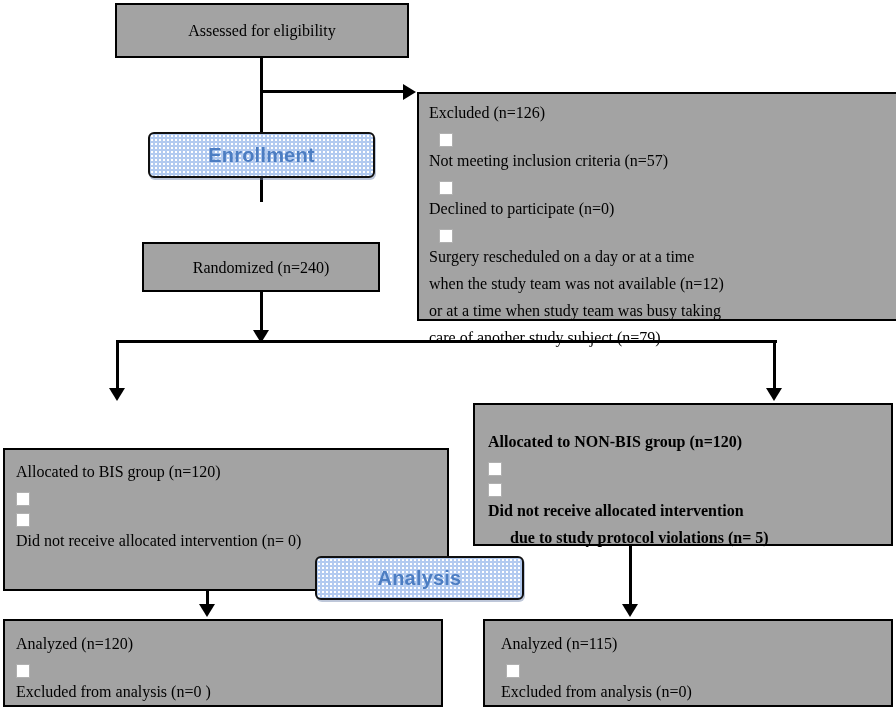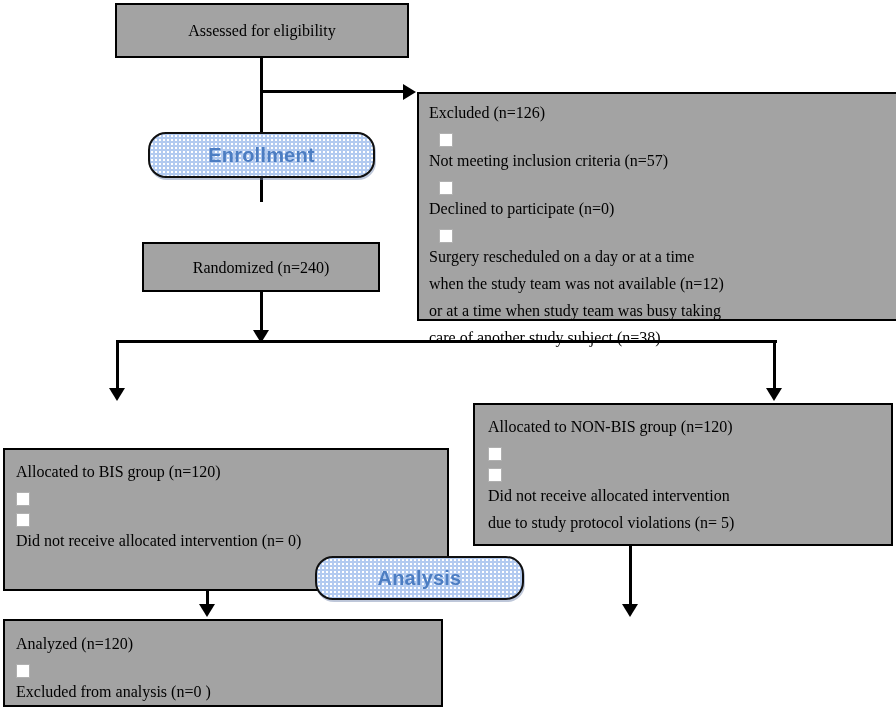--- a/index.html
+++ b/index.html
@@ -8,21 +8,21 @@
     font-family:"Liberation Serif","DejaVu Serif",serif;color:#000;overflow:hidden;
   }
   
   .box{
     position:absolute;background:#a3a3a3;border:2px solid #000;box-sizing:border-box;
     font-size:16px;line-height:27px;z-index:3;
   }
   .box.center{display:flex;align-items:center;justify-content:center;}
   
   .pill{
-    position:absolute;box-sizing:border-box;border:2px solid #101010;border-radius:18px;
+    position:absolute;box-sizing:border-box;border:2px solid #101010;border-radius:6px;
     background-color:#b2caf0;
     background-image:radial-gradient(#ffffff 1px, rgba(255,255,255,0) 1px);
     background-size:4px 4px;
     box-shadow:1px 2px 0 rgba(110,130,170,0.45);
     display:flex;align-items:center;justify-content:center;
     font-family:"Liberation Sans","DejaVu Sans",sans-serif;font-weight:bold;
     font-size:20px;color:#4c7dc2;z-index:4;letter-spacing:.2px;
   }
   
   .vline,.hline{position:absolute;background:#000;z-index:1;}
@@ -38,21 +38,21 @@
     border-top:8px solid transparent;border-bottom:8px solid transparent;
     border-left:13px solid #000;
   }
   
   .brow{display:flex;align-items:flex-start;flex-direction:column;}
   .bullet{
     flex:0 0 auto;width:12px;height:12px;border:1px solid #b0b0b0;
     margin:7px 13px 0 0;background:#fff;
   }
   .excluded .bullet{margin-left:10px;margin-right:17px;}
-  .indent2{}
+  .indent2{margin-left:22px;}
   .nb-bullet-indent .bullet{margin-left:5px;margin-right:13px;}
 </style>
 </head>
 <body>
 
 <div id="canvas">
 
   <div class="vline" style="left:260px;top:56px;height:146px;"></div>
   <div class="hline" style="left:261px;top:90px;width:143px;"></div>
   <div class="arrow-right" style="left:403px;top:84px;"></div>
@@ -101,37 +101,37 @@
     <div class="brow">
       <span class="bullet"></span>
       <div>Declined to participate (n=0)</div>
     </div>
     <div class="brow">
       <span class="bullet"></span>
       <div>
         <div>Surgery rescheduled on a day or at a time</div>
         <div>when the study team was not available (n=12)</div>
         <div>or at a time when study team was busy taking</div>
-        <div>care of another study subject (n=38)</div>
+        <div>care of another study subject (n=79)</div>
       </div>
     </div>
   </div>
 
   <div class="box" style="left:3px;top:403px;width:446px;height:143px;padding:8px 4px 0 11px;margin-top:45px;">
     <div>Allocated to BIS group (n=120)</div>
     <div class="brow">
       <span class="bullet"></span>
     </div>
     <div class="brow">
       <span class="bullet"></span>
       <div>Did not receive allocated intervention (n= 0)</div>
     </div>
   </div>
 
-  <div class="box" style="left:473px;top:403px;width:420px;height:143px;padding:8px 4px 0 13px;">
+  <div class="box" style="left:473px;top:403px;width:420px;height:143px;padding:23px 4px 0 13px;font-weight:bold;">
     <div>Allocated to NON-BIS group (n=120)</div>
     <div class="brow">
       <span class="bullet"></span>
     </div>
     <div class="brow">
       <span class="bullet"></span>
       <div>
         <div>Did not receive allocated intervention</div>
         <div class="indent2">due to study protocol violations (n= 5)</div>
       </div>
@@ -139,14 +139,21 @@
   </div>
 
   <div class="box" style="left:3px;top:619px;width:440px;height:88px;padding:9px 4px 0 11px;">
     <div>Analyzed (n=120)</div>
     <div class="brow">
       <span class="bullet"></span>
       <div>Excluded from analysis (n=0 )</div>
     </div>
   </div>
 
+  <div class="box nb-bullet-indent" style="left:483px;top:619px;width:410px;height:88px;padding:9px 4px 0 16px;">
+    <div>Analyzed (n=115)</div>
+    <div class="brow">
+      <span class="bullet"></span>
+      <div>Excluded from analysis (n=0)</div>
+    </div>
+  </div>
 
 </div>
 
 </body></html>

